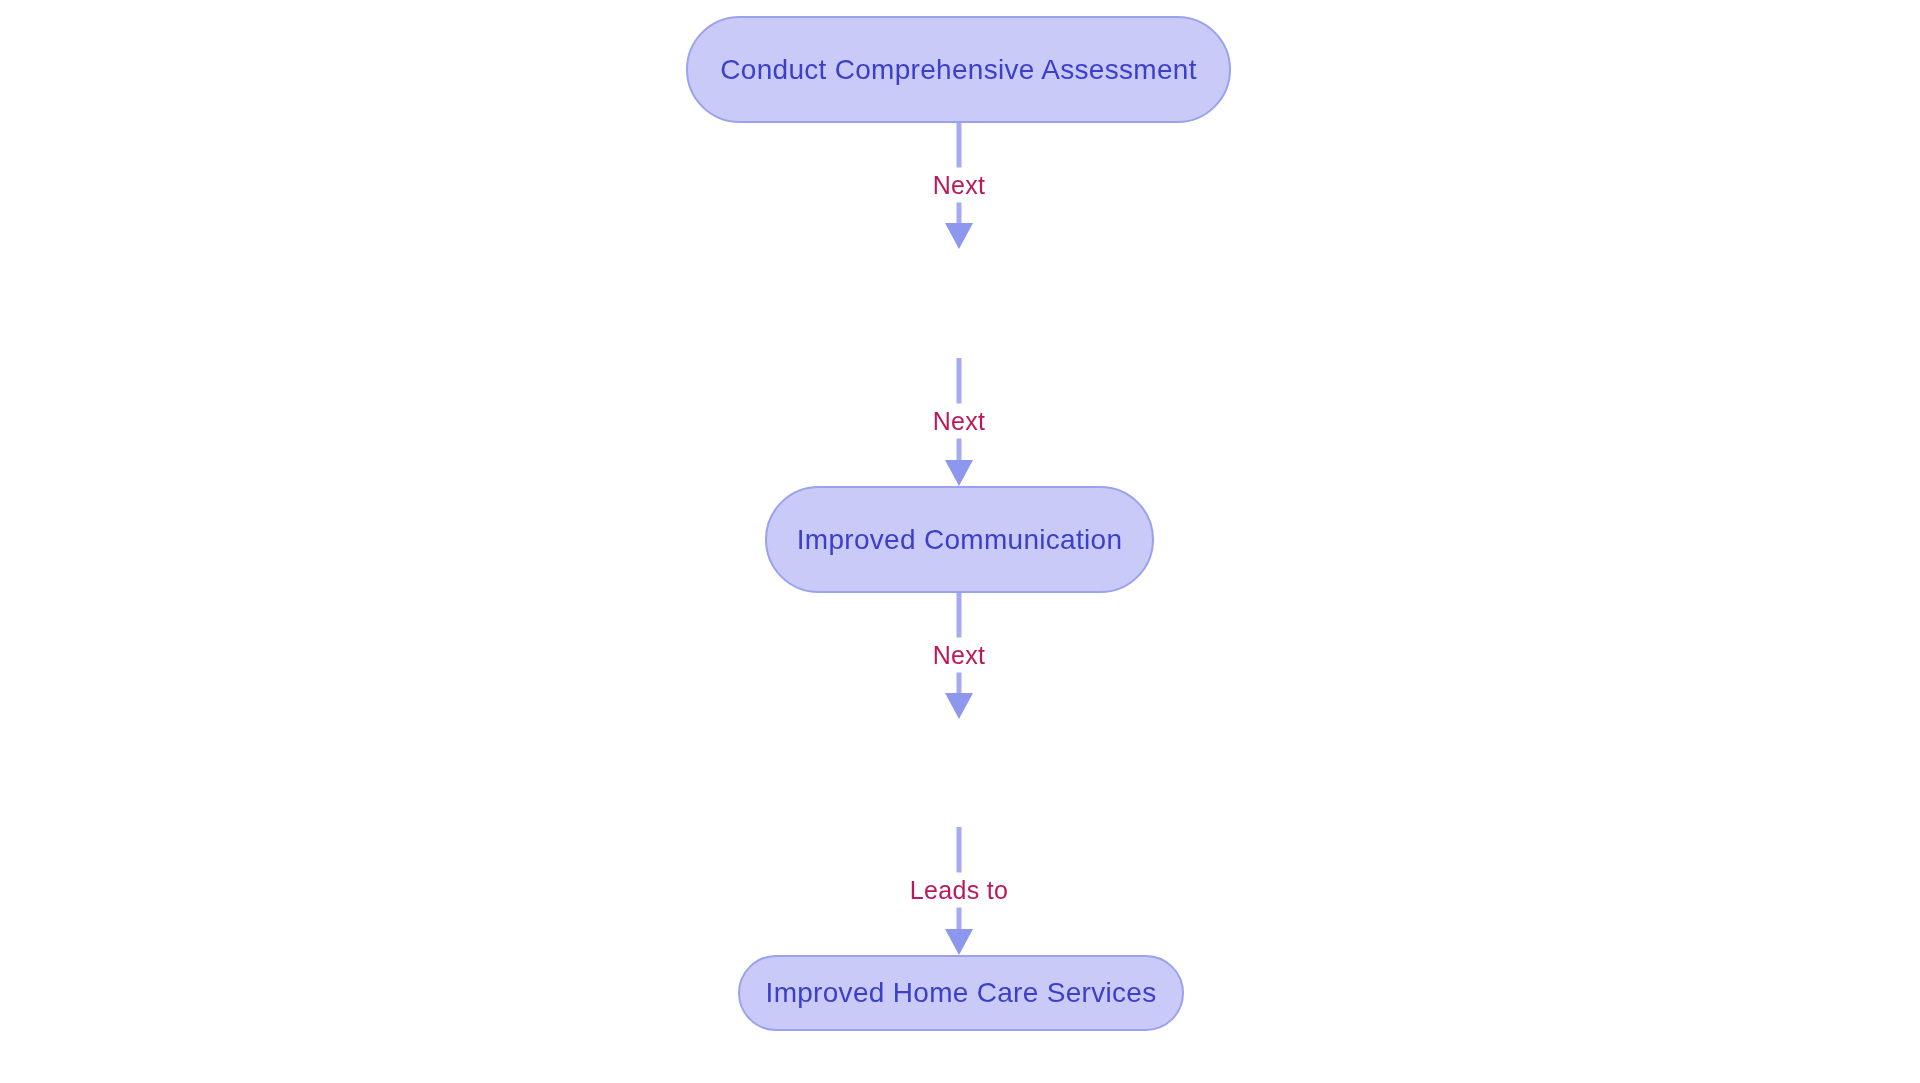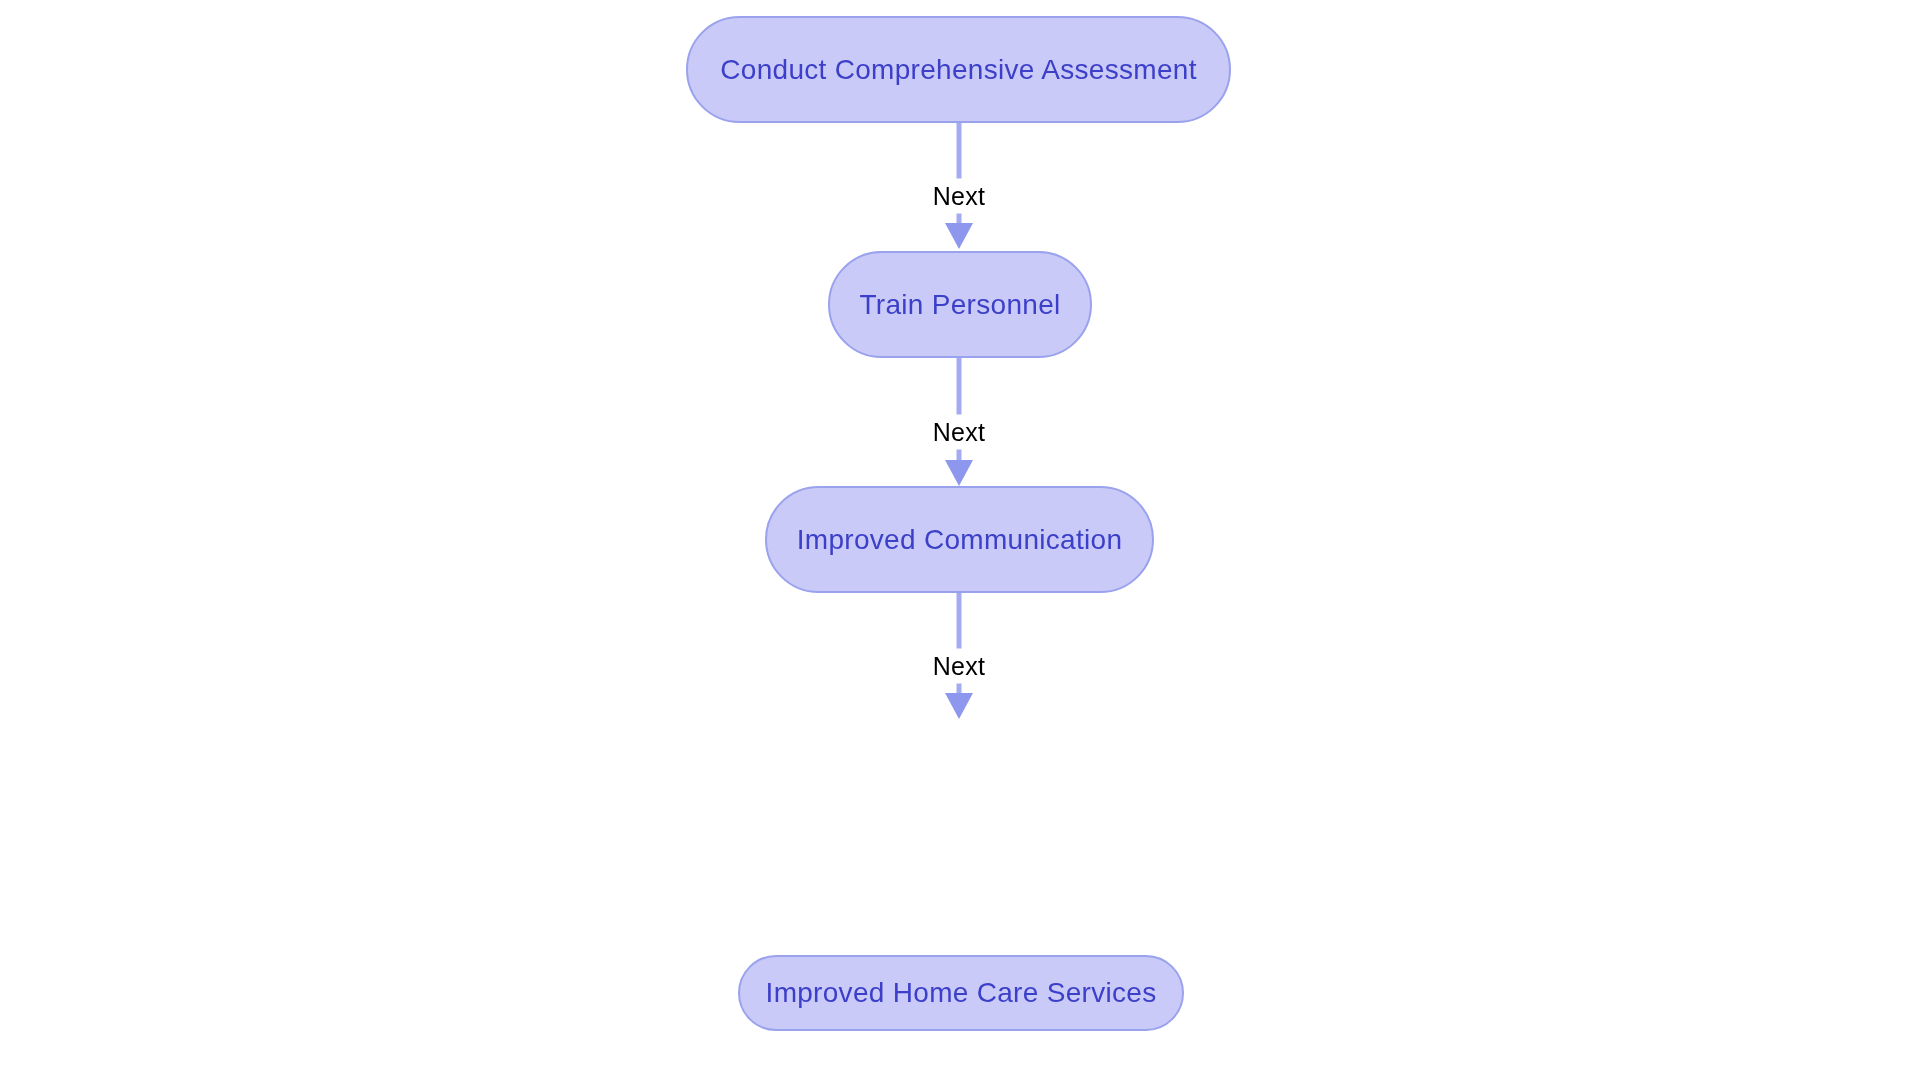--- a/index.html
+++ b/index.html
@@ -67,63 +67,64 @@
     border-right: 14px solid transparent;
     border-top: 26px solid #8e97ee;
     z-index: 1;
   }
   .edge-label {
     position: absolute;
     left: 50%;
     top: 49%;
     transform: translate(-50%, -50%);
     background: #ffffff;
-    color: #000000;
+    color: #be185d;
     font-size: 25px;
     letter-spacing: 0.3px;
     padding: 3px 7px;
     z-index: 2;
     white-space: nowrap;
-    margin-top: 11px;
   }
 </style>
 </head>
 <body>
 
 <div class="canvas">
 
   <div class="node node-1">
     <span>Conduct Comprehensive Assessment</span>
   </div>
 
   <div class="edge edge-1">
     <div class="edge-line"></div>
     <div class="arrowhead"></div>
     <span class="edge-label">Next</span>
   </div>
 
-  <div class="node node-2">
-    <span>Train Personnel</span>
-  </div>
 
   <div class="edge edge-2">
     <div class="edge-line"></div>
     <div class="arrowhead"></div>
     <span class="edge-label">Next</span>
   </div>
 
   <div class="node node-3">
     <span>Improved Communication</span>
   </div>
 
   <div class="edge edge-3">
     <div class="edge-line"></div>
     <div class="arrowhead"></div>
     <span class="edge-label">Next</span>
   </div>
 
 
+  <div class="edge edge-4">
+    <div class="edge-line"></div>
+    <div class="arrowhead"></div>
+    <span class="edge-label">Leads to</span>
+  </div>
 
   <div class="node node-5">
     <span>Improved Home Care Services</span>
   </div>
 
 </div>
 
 </body></html>

